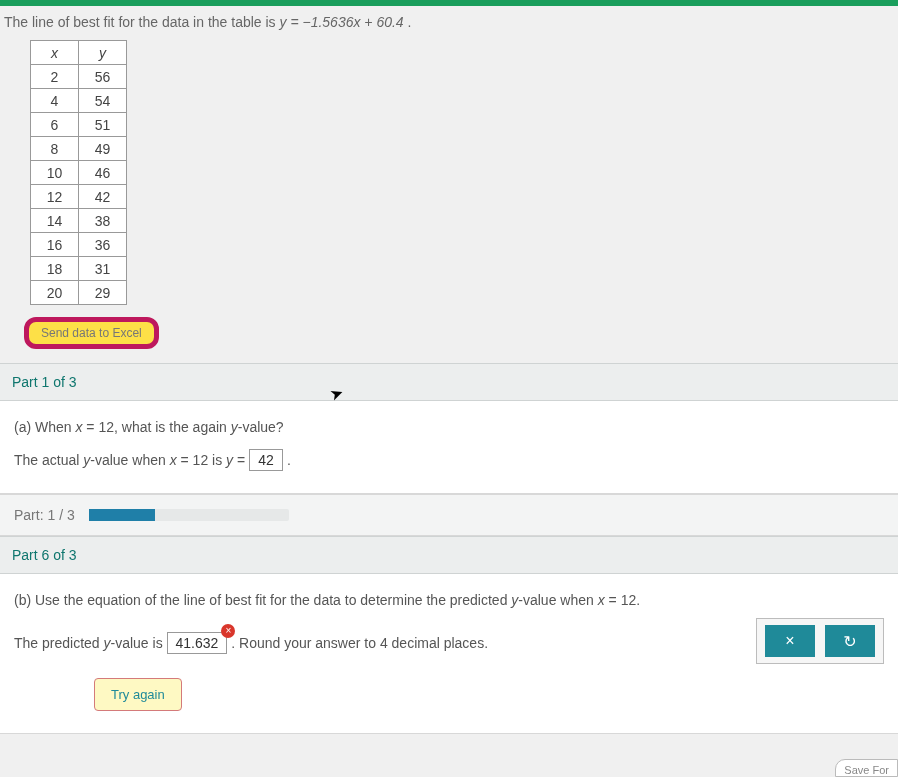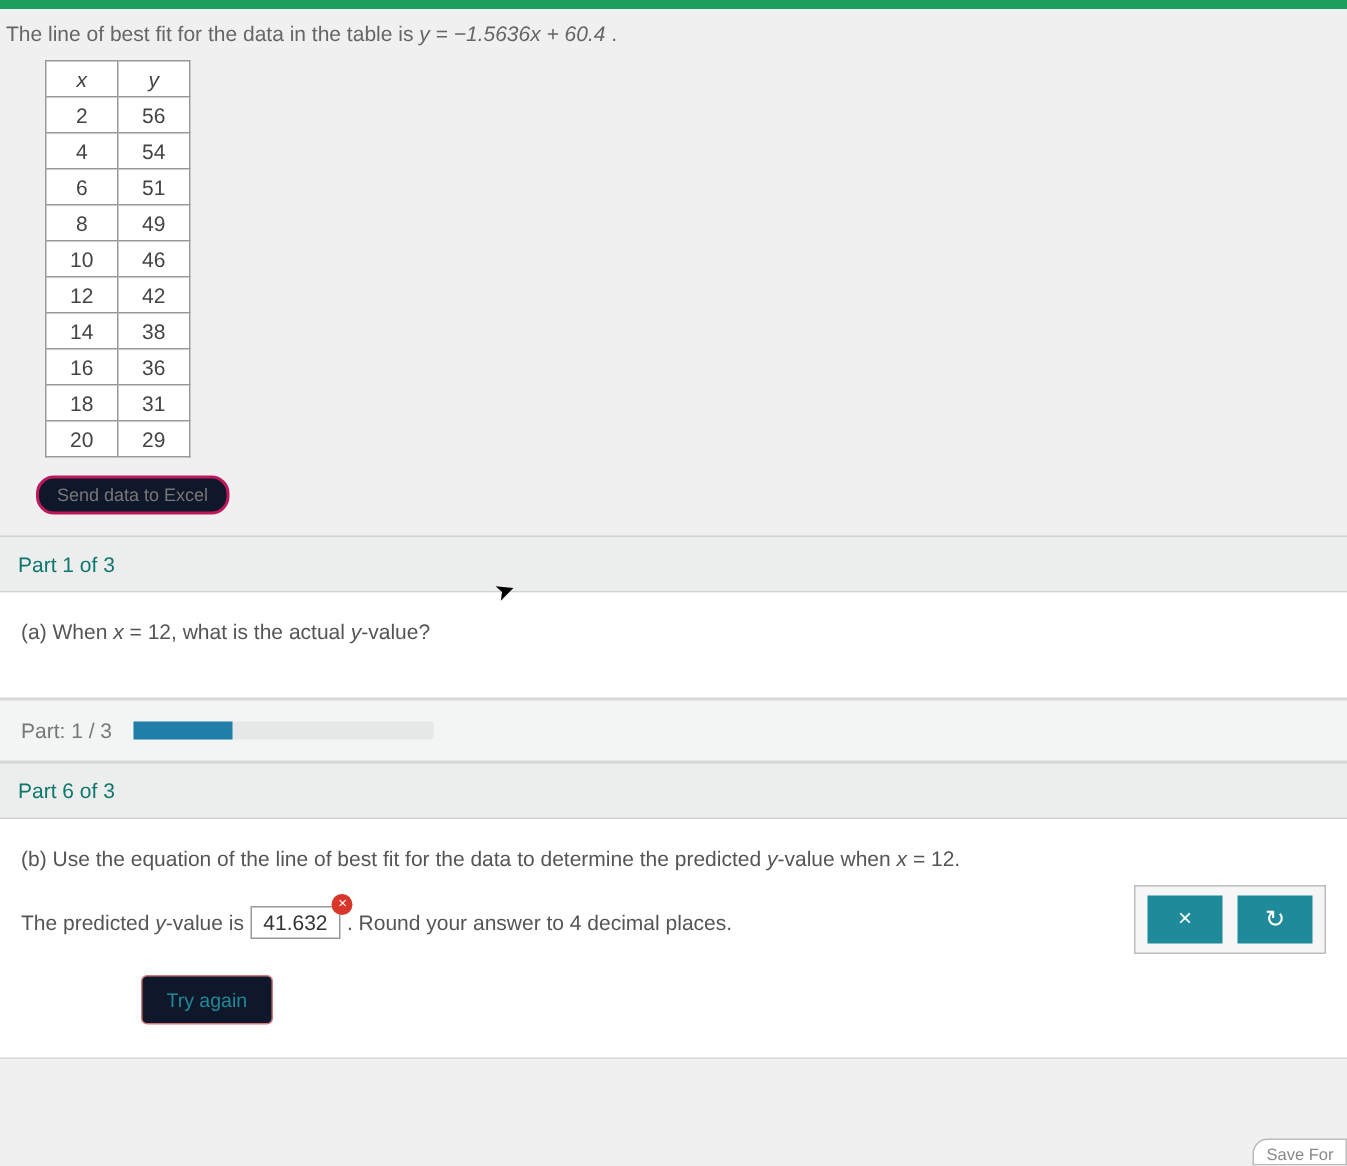--- a/index.html
+++ b/index.html
@@ -36,23 +36,23 @@
     text-align: center;
     font-weight: normal;
     color: #444;
     font-size: 14px;
   }
   .data-table th { font-style: italic; }
   .send-excel {
     display: inline-block;
     margin: 12px 0 14px 24px;
     padding: 4px 12px;
-    border: 2px solid #be185d;
+    border: 5px solid #be185d;
     border-radius: 12px;
-    background: #0f172a;
+    background: #fde047;
     color: #777;
     font-size: 12px;
     cursor: pointer;
   }
   .part-header {
     background: #eceeee;
     border-top: 1px solid #cfd3d3;
     border-bottom: 1px solid #cfd3d3;
     padding: 10px 12px;
     color: #0f766e;
@@ -136,21 +136,21 @@
     display: flex;
     align-items: center;
     justify-content: center;
   }
   .try-again {
     display: inline-block;
     margin: 14px 0 0 80px;
     padding: 8px 16px;
     border: 1px solid #d47a7a;
     border-radius: 4px;
-    background: #0f172a;
+    background: #fef9c3;
     color: #1f8a99;
     font-size: 13px;
     cursor: pointer;
   }
   .part2-body { position: relative; }
   .part2-row { display: flex; align-items: center; justify-content: space-between; flex-wrap: wrap; gap: 10px; }
   .part2-left { flex: 1; }
   .cursor-arrow {
     position: absolute;
     left: 330px;
@@ -235,21 +235,26 @@
   </table>
 
 <button class="send-excel">Send data to Excel</button>
 
 <span class="cursor-arrow">➤</span>
 
 <div class="part-header">Part 1 of 3</div>
 
 <div class="part-body">
   <div class="part-q">
-    <span>(a) When </span><span class="ital">x</span><span> = 12, what is the actual </span><span class="ital">y</span><span>-value?</span>
+    <span>(a) When </span><span class="ital">x</span><span> = 12, what is the again </span><span class="ital">y</span><span>-value?</span>
+  </div>
+  <div>
+    <span>The actual </span><span class="ital">y</span><span>-value when </span><span class="ital">x</span><span> = 12 is </span><span class="ital">y</span><span> = </span>
+    <span class="answer-box">42</span>
+    <span>.</span>
   </div>
 </div>
 
 <div class="progress-row">
   <span>Part: 1 / 3</span>
   <div class="progress-bar">
     <div class="progress-fill"></div>
   </div>
 </div>
 

